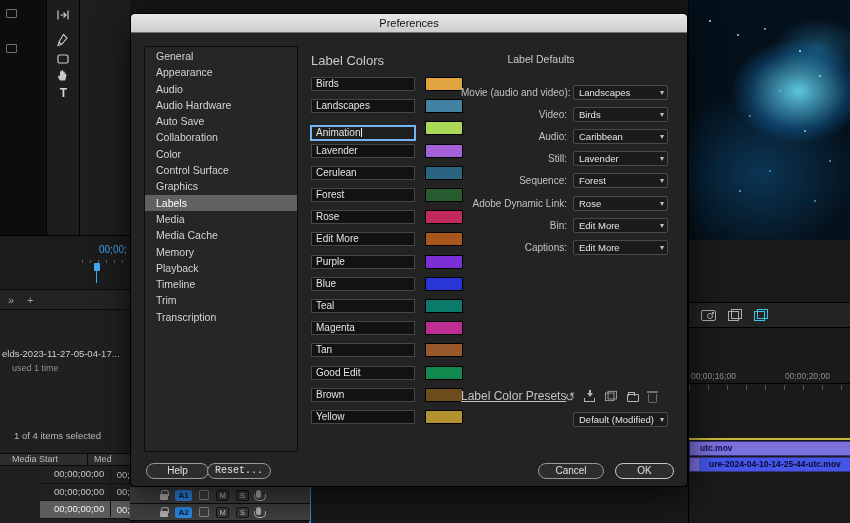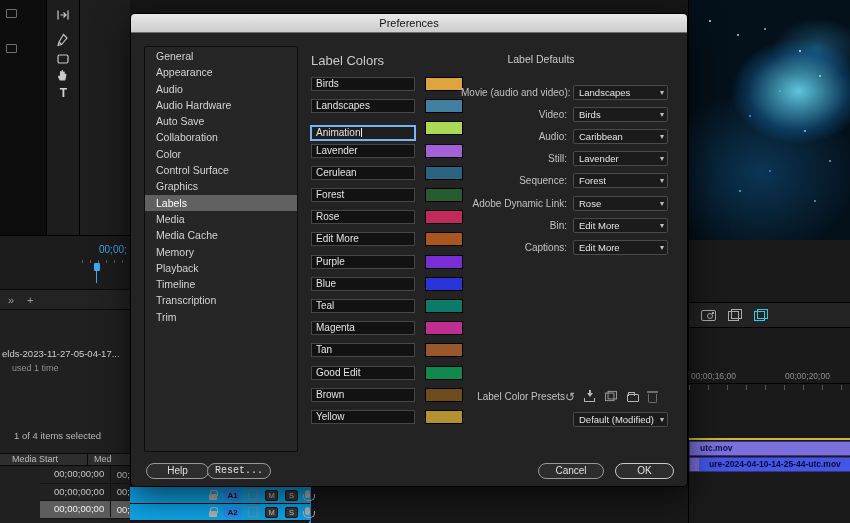--- a/index.html
+++ b/index.html
@@ -82,22 +82,22 @@
   .clip2{top:217px;}
   .clip-label{font-size:8.5px;color:#10104a;line-height:13px;padding-left:10px;white-space:nowrap;display:block;font-weight:bold;}
   .clip2-seg{position:absolute;left:9px;top:0;right:0;bottom:0;background:#4456e8;}
   .clip2-seg .clip-label{color:#0a0a30;}
 
   
   .p-trackband{left:130px;top:487px;width:558px;height:36px;background:#191919;}
   .blue-topline{position:absolute;left:30px;top:0;width:150px;height:2px;background:#2d8ceb;}
   .playhead-v{position:absolute;left:179px;top:0;width:2px;height:36px;background:#2d8ceb;}
   .trk-rows{position:absolute;left:0;top:0;width:180px;}
-  .trk-row{height:17px;display:flex;align-items:center;gap:7px;padding-left:30px;background:#0ea5e9;
-    border-bottom:1px solid #0c0c0c;justify-content:flex-end;}
+  .trk-row{height:17px;display:flex;align-items:center;gap:7px;padding-left:30px;background:#404040;
+    border-bottom:1px solid #0c0c0c;}
   .ic-lock{position:relative;width:8px;height:6px;background:#b5b5b5;border-radius:1px;margin-top:3px;}
   .ic-lock::before{content:"";position:absolute;left:1px;top:-4px;width:6px;height:5px;
     border:1px solid #b5b5b5;border-bottom:none;border-radius:3px 3px 0 0;}
   .badge{min-width:17px;height:11px;background:#2d8ceb;border-radius:2px;color:#0b1c2e;
     font-size:8px;font-weight:bold;text-align:center;line-height:11px;padding:0 2px;}
   .ic-sq{width:10px;height:10px;border:1px solid #8a8a8a;border-radius:1px;}
   .tbtn{width:13px;height:11px;background:#3a3a3a;border:1px solid #161616;border-radius:2px;
     color:#cfcfcf;font-size:7.5px;text-align:center;line-height:9px;}
   .ic-mic{position:relative;width:5px;height:8px;background:#b5b5b5;border-radius:3px;margin-top:-2px;}
   .ic-mic::after{content:"";position:absolute;left:-2.5px;top:4px;width:10px;height:6px;
@@ -128,21 +128,21 @@
   .ld-head{position:absolute;left:330px;top:20px;width:160px;text-align:center;font-size:10.5px;color:#cacaca;}
   .ld-list{position:absolute;left:330px;top:48px;width:212px;}
   .ld-row{height:22.2px;display:flex;align-items:center;}
   .ld-label{width:106px;text-align:right;margin-right:6px;font-size:10px;color:#c2c2c2;white-space:nowrap;}
   .dd{position:relative;width:95px;height:15px;background:#1b1b1b;border:1px solid #4a4a4a;border-radius:2px;
     color:#e6e6e6;font-size:9.5px;line-height:13px;padding:0 13px 0 5px;overflow:hidden;white-space:nowrap;}
   .dd-chev{position:absolute;right:3px;top:0;font-size:8px;color:#c0c0c0;line-height:13px;}
   .dd-chev::after{content:"▾";}
 
   .presets-row{position:absolute;left:330px;top:355px;width:212px;height:16px;display:flex;align-items:center;}
-  .presets-label{width:104px;text-align:right;font-size:10px;color:#c2c2c2;white-space:nowrap;}
+  .presets-label{width:104px;text-align:right;font-size:12px;color:#c2c2c2;white-space:nowrap;text-decoration:underline;}
   .pic{display:inline-block;margin-right:9px;position:relative;}
   .ic-undo::before{content:"↺";font-size:12px;color:#b5b5b5;line-height:12px;}
   .ic-dl{width:11px;height:12px;}
   .ic-dl::before{content:"";position:absolute;left:5px;top:0;width:2px;height:5px;background:#b5b5b5;}
   .ic-dl::after{content:"";position:absolute;left:2.5px;top:3px;border-left:3.5px solid transparent;
     border-right:3.5px solid transparent;border-top:4px solid #b5b5b5;}
   .ic-dl .tray{position:absolute;left:0;bottom:0;width:11px;height:4px;border:1px solid #b5b5b5;border-top:none;}
   .ic-copy.sm{transform:scale(.85);}
   .ic-folder{width:12px;height:8px;border:1px solid #b5b5b5;border-radius:1px;margin-top:3px;}
   .ic-folder::before{content:"";position:absolute;top:-3px;left:0;width:5px;height:3px;
@@ -289,22 +289,22 @@
           <div class="side-item">Collaboration</div>
           <div class="side-item">Color</div>
           <div class="side-item">Control Surface</div>
           <div class="side-item">Graphics</div>
           <div class="side-item selected">Labels</div>
           <div class="side-item">Media</div>
           <div class="side-item">Media Cache</div>
           <div class="side-item">Memory</div>
           <div class="side-item">Playback</div>
           <div class="side-item">Timeline</div>
+          <div class="side-item">Trim</div>
           <div class="side-item">Transcription</div>
-          <div class="side-item">Trim</div>
       </div>
 
       <div class="lc-head">Label Colors</div>
       <div class="lc-list">
         <div class="lc-row">
             <div class="lc-name">Birds</div>
             <div class="lc-swatch" style="background: rgb(223, 164, 62);"></div>
           </div>
           <div class="lc-row">
             <div class="lc-name">Landscapes</div>

